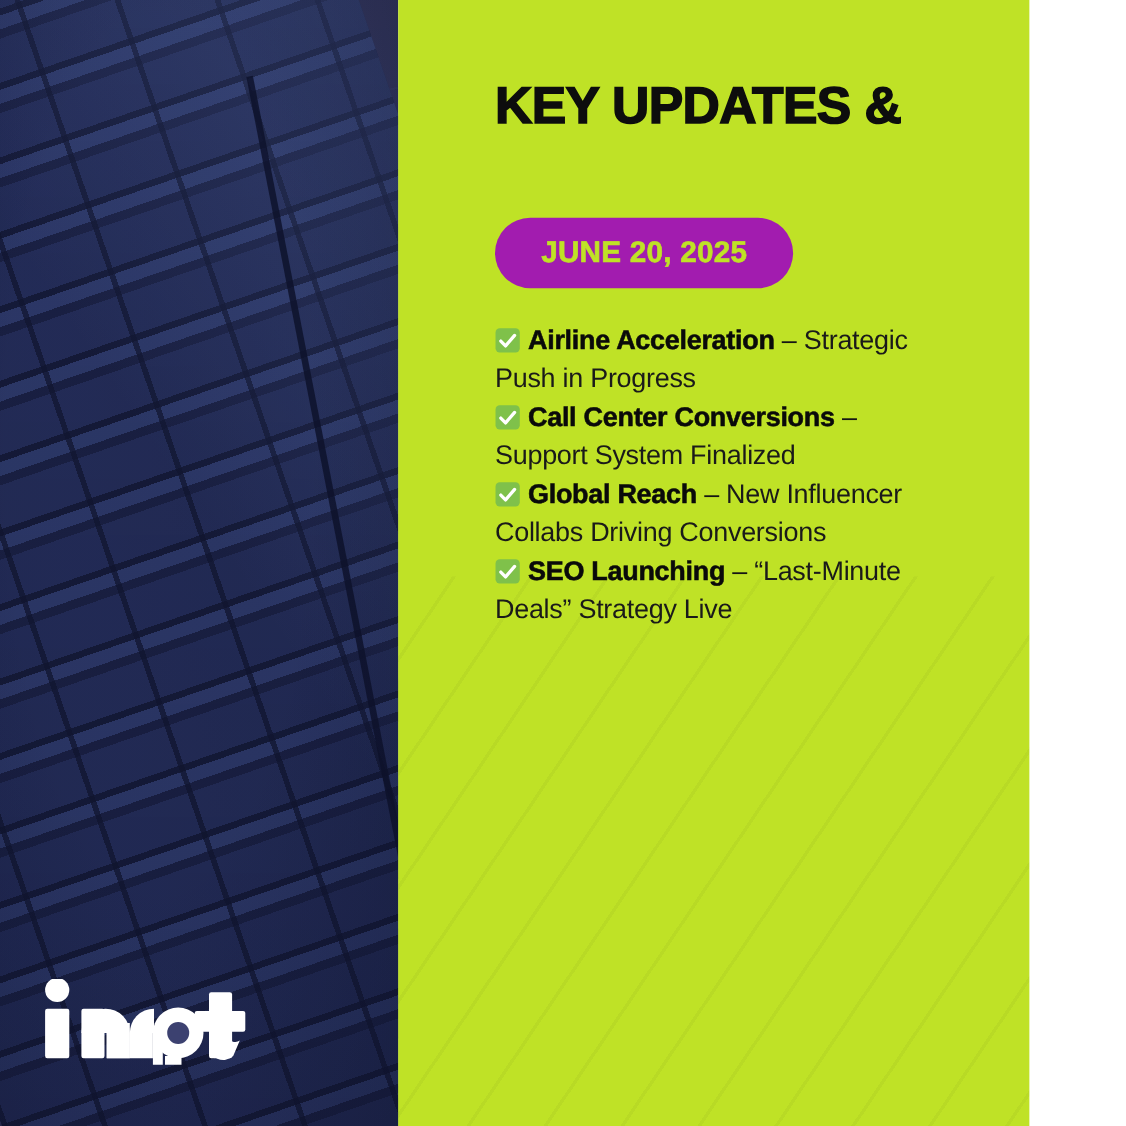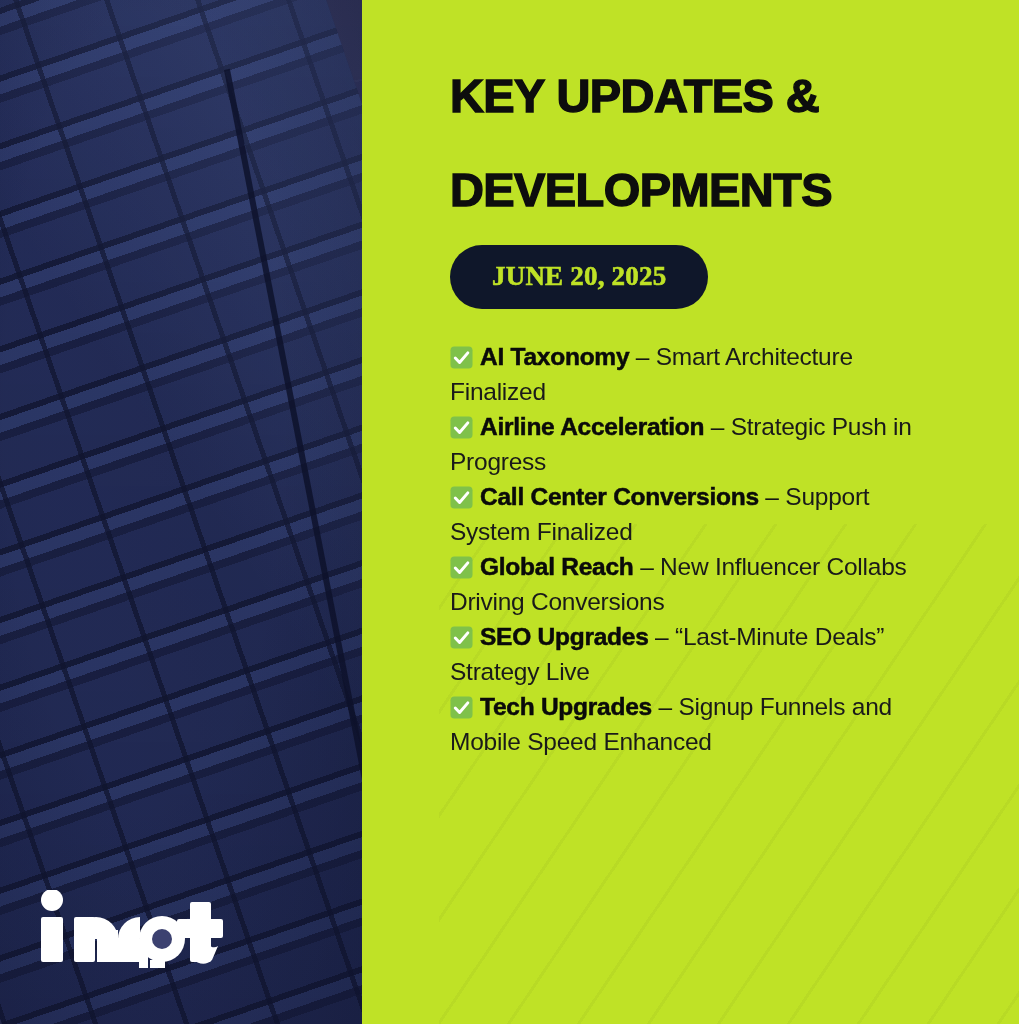--- a/index.html
+++ b/index.html
@@ -6,21 +6,21 @@
     margin: 0;
     padding: 0;
     background: #ffffff;
   }
   body {
     font-family: "Liberation Sans", sans-serif;
   }
 
   #poster {
     position: relative;
-    width: 1019px;
+    width: 936px;
     height: 1024px;
     overflow: hidden;
     display: flex;
   }
 
   
   .photo-panel {
     position: relative;
     width: 362px;
     height: 1024px;
@@ -188,24 +188,24 @@
     line-height: 1.0;
     letter-spacing: -0.6px;
     text-transform: uppercase;
     -webkit-text-stroke: 1.4px #0d0d0d;
   }
 
   .date-pill {
     display: inline-block;
     margin-top: 32px;
     padding: 16px 42px 17px;
-    background: #0f172a;
+    background: #a21caf;
     border-radius: 60px;
     color: #bfe226;
-    font-family: Liberation Serif, serif;
+    font-family: Liberation Sans, sans-serif;
     font-weight: 700;
     font-size: 27px;
     letter-spacing: 0.2px;
     -webkit-text-stroke: 0.6px #bfe226;
   }
 
   .updates-list {
     list-style: none;
     margin: 30px 0 0 0;
     padding: 0;
@@ -293,34 +293,25 @@
   </div>
 
   <div class="content-panel">
     <div class="watermark"></div>
 
     <div class="panel-inner">
 
       <h1 class="headline">
         <span>KEY UPDATES &amp;</span><br>
         <br>
-        <span>DEVELOPMENTS</span>
       </h1>
 
       <div class="date-pill">JUNE 20, 2025</div>
 
       <ul class="updates-list">
-        <li class="update-item">
-          <span class="check-icon">
-            <svg viewBox="0 0 24 24" width="23" height="23" xmlns="http://www.w3.org/2000/svg">
-              <rect x="0.5" y="0.5" width="23" height="23" rx="4" fill="#7FC14A"></rect>
-              <path d="M5.5 12.6 L10 17.2 L18.6 7.2" stroke="#ffffff" stroke-width="3.1" fill="none" stroke-linecap="round" stroke-linejoin="round"></path>
-            </svg>
-          </span><span class="item-title">AI Taxonomy</span><span class="item-dash"> – </span><span class="item-desc">Smart Architecture Finalized</span>
-        </li>
 
         <li class="update-item">
           <span class="check-icon">
             <svg viewBox="0 0 24 24" width="23" height="23" xmlns="http://www.w3.org/2000/svg">
               <rect x="0.5" y="0.5" width="23" height="23" rx="4" fill="#7FC14A"></rect>
               <path d="M5.5 12.6 L10 17.2 L18.6 7.2" stroke="#ffffff" stroke-width="3.1" fill="none" stroke-linecap="round" stroke-linejoin="round"></path>
             </svg>
           </span><span class="item-title">Airline Acceleration</span><span class="item-dash"> – </span><span class="item-desc">Strategic Push in Progress</span>
         </li>
 
@@ -343,30 +334,22 @@
             </svg>
           </span><span class="item-title">Global Reach</span><span class="item-dash"> – </span><span class="item-desc">New Influencer Collabs Driving Conversions</span>
         </li>
 
         <li class="update-item">
           <span class="check-icon">
             <svg viewBox="0 0 24 24" width="23" height="23" xmlns="http://www.w3.org/2000/svg">
               <rect x="0.5" y="0.5" width="23" height="23" rx="4" fill="#7FC14A"></rect>
               <path d="M5.5 12.6 L10 17.2 L18.6 7.2" stroke="#ffffff" stroke-width="3.1" fill="none" stroke-linecap="round" stroke-linejoin="round"></path>
             </svg>
-          </span><span class="item-title">SEO Upgrades</span><span class="item-dash"> – </span><span class="item-desc">“Last-Minute Deals” Strategy Live</span>
+          </span><span class="item-title">SEO Launching</span><span class="item-dash"> – </span><span class="item-desc">“Last-Minute Deals” Strategy Live</span>
         </li>
 
 
-        <li class="update-item">
-          <span class="check-icon">
-            <svg viewBox="0 0 24 24" width="23" height="23" xmlns="http://www.w3.org/2000/svg">
-              <rect x="0.5" y="0.5" width="23" height="23" rx="4" fill="#7FC14A"></rect>
-              <path d="M5.5 12.6 L10 17.2 L18.6 7.2" stroke="#ffffff" stroke-width="3.1" fill="none" stroke-linecap="round" stroke-linejoin="round"></path>
-            </svg>
-          </span><span class="item-title">Tech Upgrades</span><span class="item-dash"> – </span><span class="item-desc">Signup Funnels and Mobile Speed Enhanced</span>
-        </li>
       </ul>
 
     </div>
   </div>
 
 </div>
 
 </body></html>

